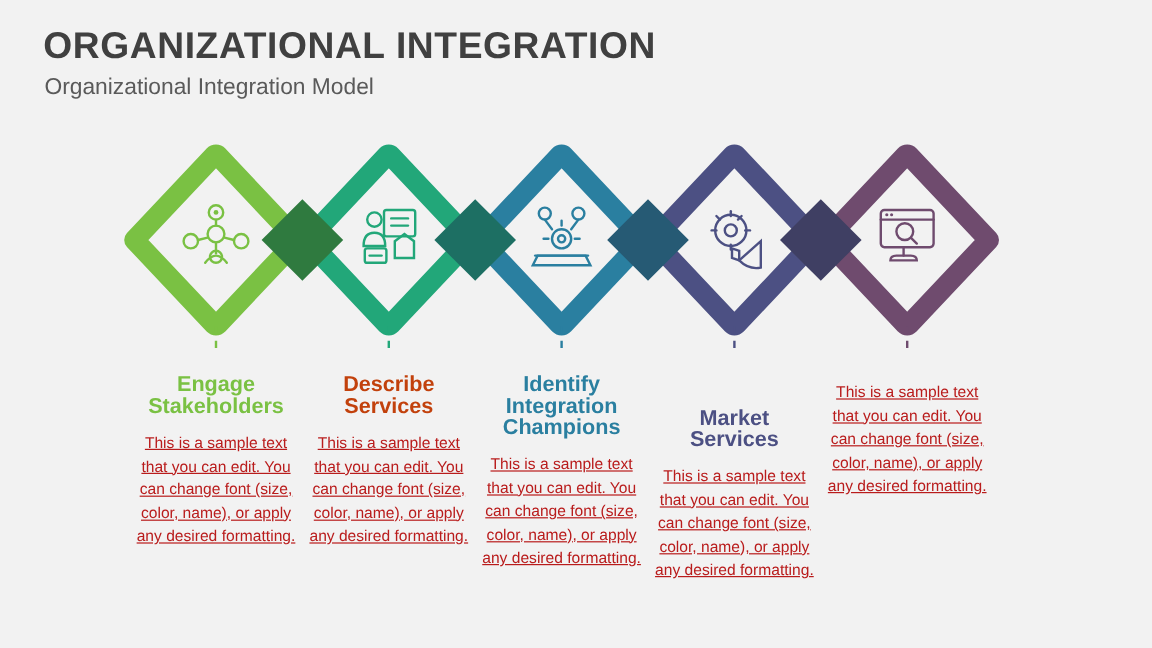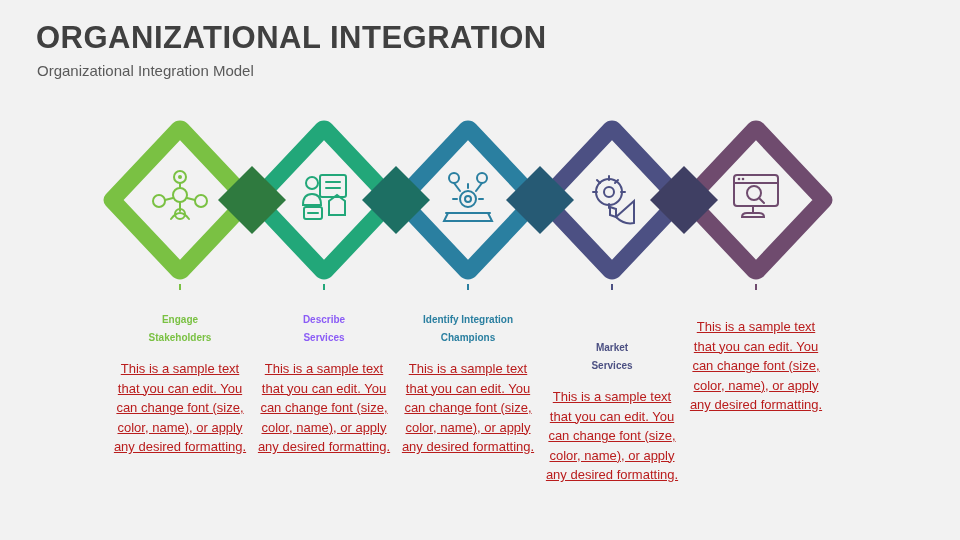--- a/index.html
+++ b/index.html
@@ -27,21 +27,21 @@
     font-size: 31px;
     font-weight: bold;
     letter-spacing: 0.5px;
     color: #404040;
     font-family: "Liberation Sans", sans-serif;
   }
   .subtitle {
     position: absolute;
     left: 37px;
     top: 62px;
-    font-size: 15px;
+    font-size: 19px;
     color: #5a5a5a;
     font-family: "Liberation Sans", sans-serif;
   }
   .diagram {
     position: absolute;
     left: 0;
     top: 100px;
     width: 960px;
     height: 200px;
   }
@@ -53,21 +53,21 @@
     height: 230px;
     display: flex;
     flex-direction: row;
   }
   .stage {
     width: 143px;
     text-align: center;
     position: relative;
   }
   .stage-title {
-    font-size: 10px;
+    font-size: 18px;
     font-weight: bold;
     line-height: 18px;
     margin-top: 6px;
     white-space: pre-line;
   }
   .stage-body {
     font-size: 13px;
     color: #b91c1c;
     line-height: 19.5px;
     margin-top: 12px;
@@ -193,21 +193,21 @@
     </g>
   </svg>
 
   <div class="stages" style="display: block;">
     <div class="stage" style="position: absolute; width: 143px; left: 108.5px; top: 0px;">
       <div class="stage-title" style="color:#7ac143">Engage
 Stakeholders</div>
       <div class="stage-body">This is a sample text that you can edit. You can change font (size, color, name), or apply any desired formatting.</div>
     </div>
     <div class="stage" style="position: absolute; width: 143px; left: 252.5px; top: 0px;">
-      <div class="stage-title" style="color:#8b5cf6">Describe
+      <div class="stage-title" style="color:#c2410c">Describe
 Services</div>
       <div class="stage-body">This is a sample text that you can edit. You can change font (size, color, name), or apply any desired formatting.</div>
     </div>
     <div class="stage" style="position: absolute; width: 143px; left: 396.5px; top: 0px;">
       <div class="stage-title" style="color:#2a7fa0">Identify Integration
 Champions</div>
       <div class="stage-body">This is a sample text that you can edit. You can change font (size, color, name), or apply any desired formatting.</div>
     </div>
     <div class="stage" style="position: absolute; width: 143px; left: 540.5px; top: 0px; margin-top: 28px;">
       <div class="stage-title" style="color:#4c5083">Market

